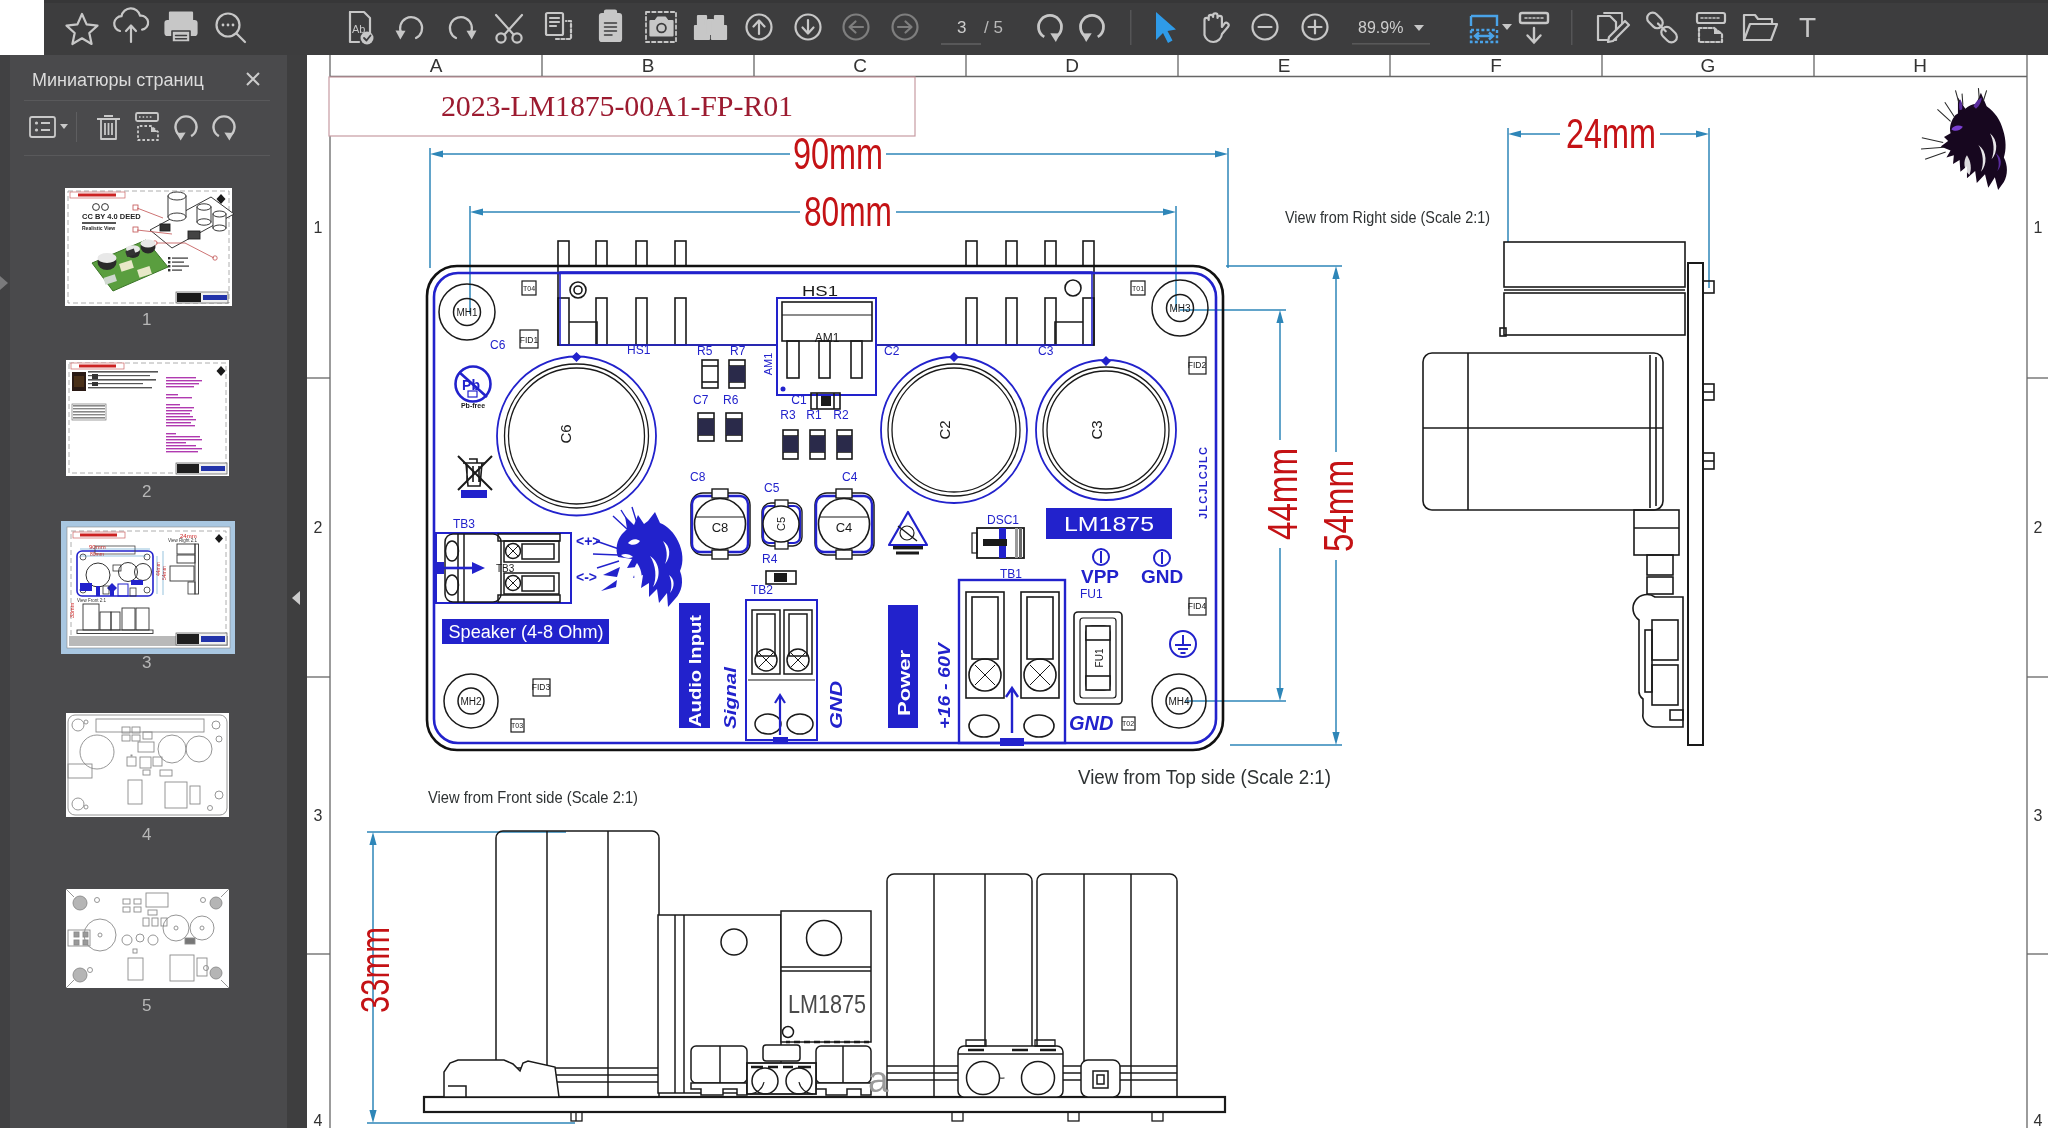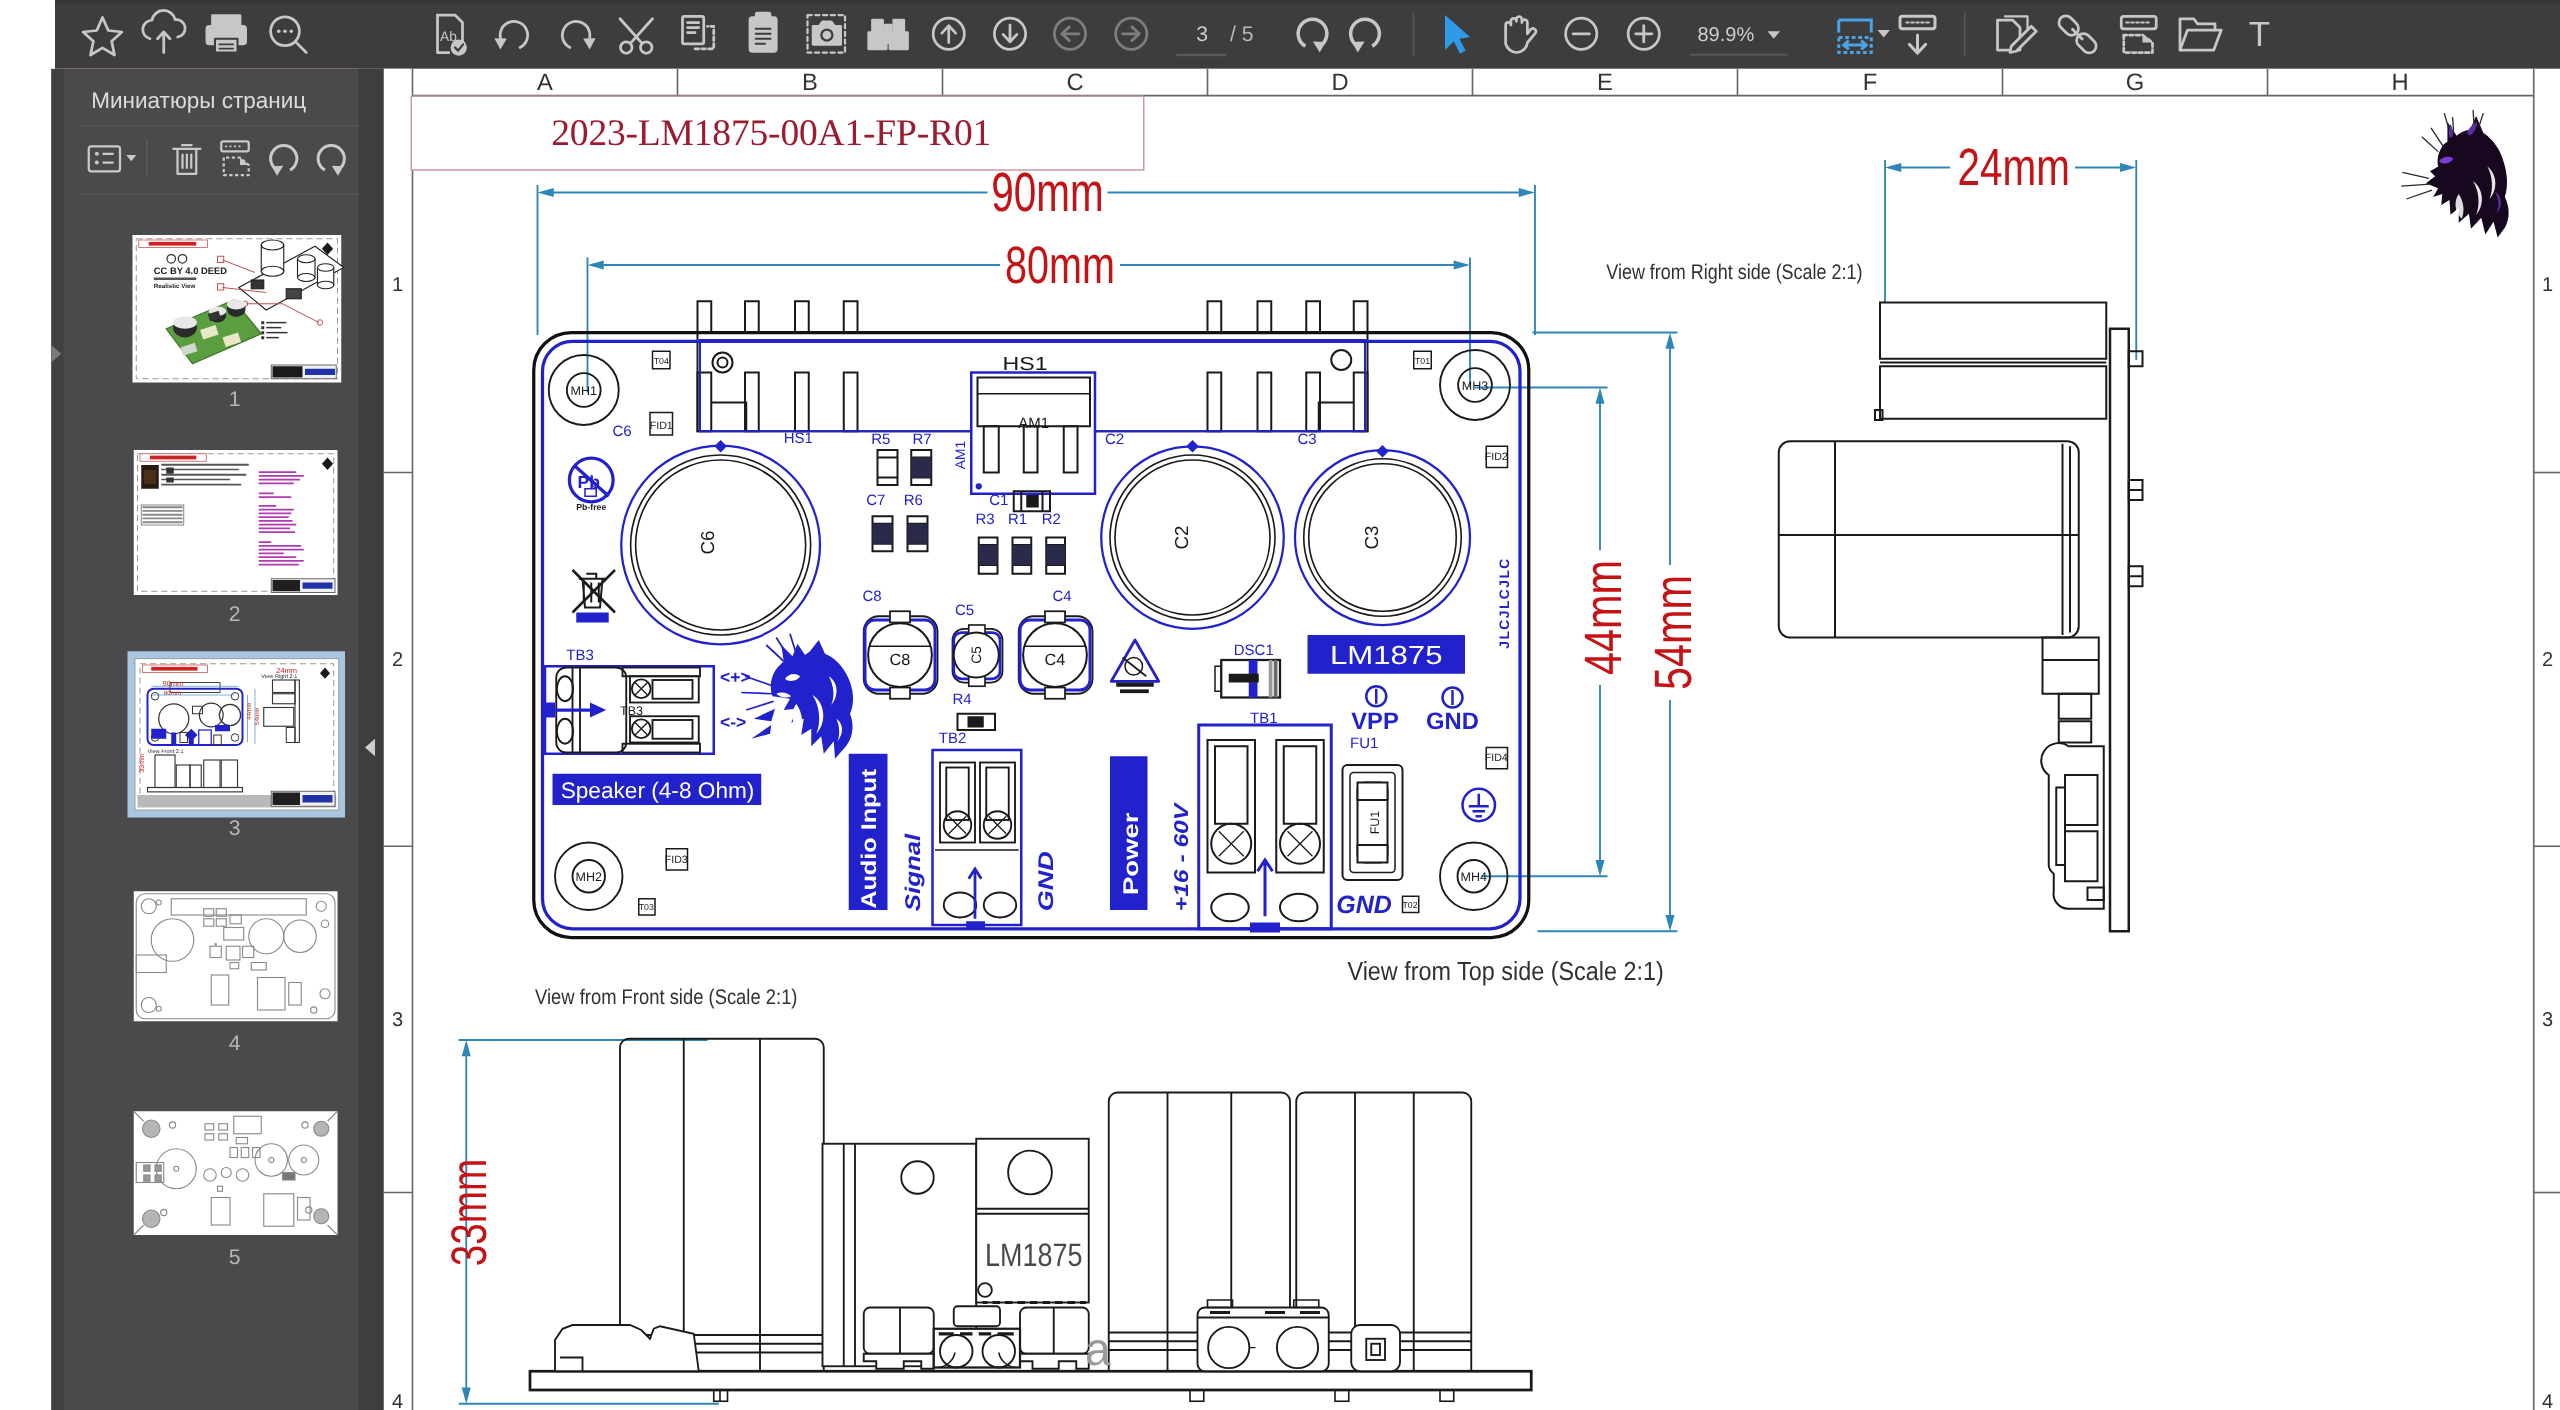--- a/index.html
+++ b/index.html
@@ -1,17 +1,17 @@
 <!DOCTYPE html>
 <html><head>
 <meta charset="utf-8">
 <style>
 html,body{margin:0;padding:0;width:2048px;height:1128px;overflow:hidden;background:#fff;font-family:"Liberation Sans",sans-serif;}
 #toolbar{position:absolute;left:0;top:0;width:2048px;height:55px;background:#3d3d3e;margin-left:44px;}
-#sidebar{position:absolute;left:0;top:55px;width:287px;height:1073px;background:#fca5a5;margin-left:41px;}
+#sidebar{position:absolute;left:0;top:55px;width:287px;height:1073px;background:#a16207;}
 #splitter{position:absolute;left:287px;top:55px;width:20px;height:1073px;background:#3e3e3f;}
 #page{position:absolute;left:307px;top:55px;width:1741px;height:1073px;background:#ffffff;}
 </style>
 </head>
 <body>
 <div id="toolbar">
 <svg width="2048" height="55" viewBox="0 0 2048 55">
 <rect x="0" y="0" width="2048" height="55" fill="#3d3d3e"></rect>
 <rect x="0" y="0" width="2048" height="3" fill="#373738"></rect>
 <g stroke="#c7c7c7" stroke-width="2.2" fill="none" stroke-linecap="round" stroke-linejoin="round">

